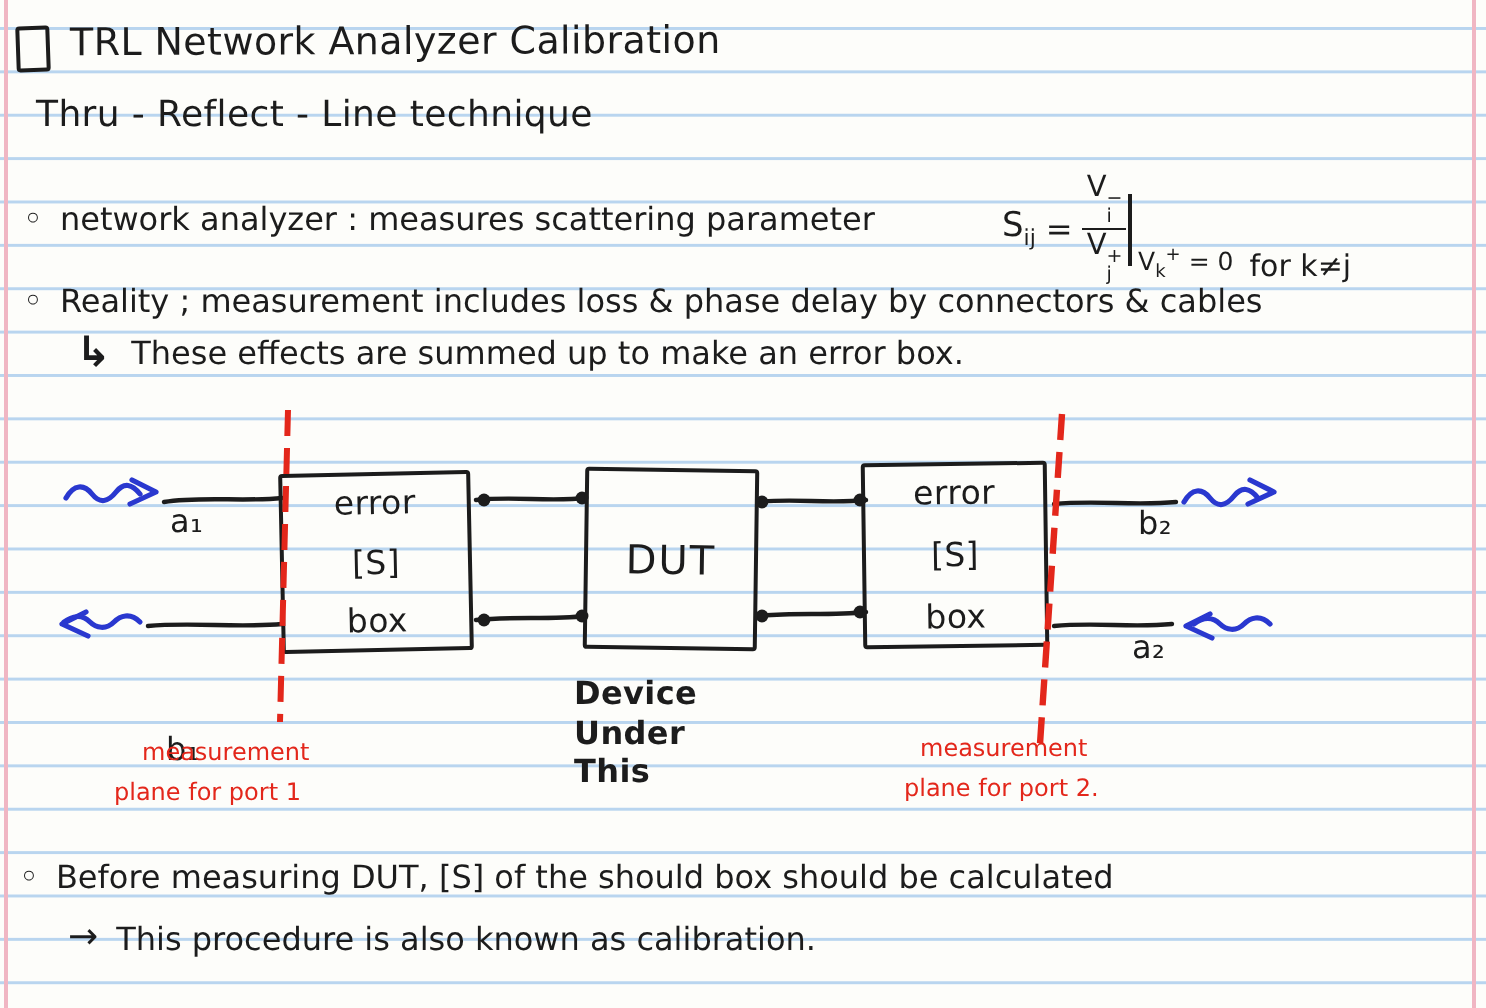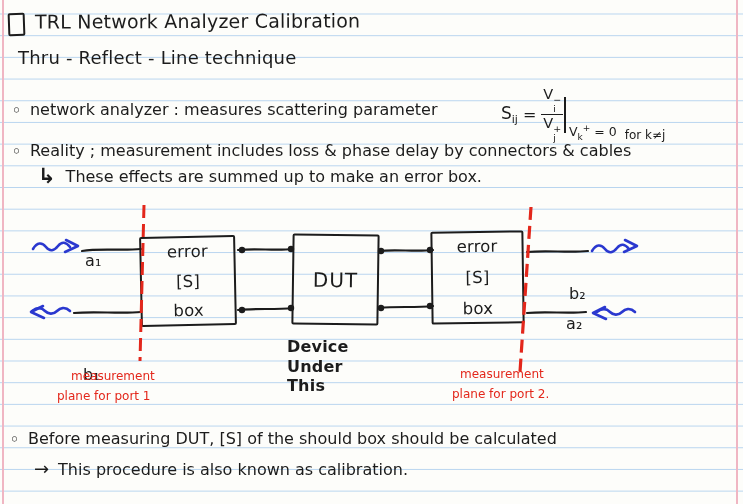--- a/index.html
+++ b/index.html
@@ -35,21 +35,21 @@
   .f-lhs sub{font-size:11px;}
   .f-eq{margin:0 5px;}
   .frac{display:inline-flex;flex-direction:column;align-items:center;line-height:1.05;font-size:14.5px;}
   .frac-num{border-bottom:1.8px solid #1c1c1c;padding:0 2px 1px 2px;}
   .frac-den{padding-top:1px;}
   .ss{display:inline-flex;flex-direction:column;align-items:flex-start;font-size:9.5px;line-height:0.95;vertical-align:-4px;}
   .cond-bar{width:1.8px;height:36px;background:#1c1c1c;margin:0 3px 0 1px;}
   .cond{font-size:12.5px;align-self:flex-end;margin-top:20px;white-space:nowrap;}
   .cond sub{font-size:9px;}
   .cond sup{font-size:9px;}
-  .f-for{font-size:12px;align-self:flex-end;margin-left:8px;margin-top:14px;white-space:nowrap;}
+  .f-for{font-size:15px;align-self:flex-end;margin-left:8px;margin-top:14px;white-space:nowrap;}
   
   .dbox{position:absolute;border:2.4px solid #1c1c1c;background:transparent;z-index:2;
         display:flex;flex-direction:column;justify-content:space-between;align-items:center;
         text-align:center;font-size:16.5px;padding:4px 0 4px 0;box-sizing:border-box;border-radius:2px;}
   .dut-box{justify-content:center;font-size:20px;letter-spacing:1px;}
   .wave-label{position:absolute;font-size:16px;z-index:4;}
   .dut-caption{left:287px;top:337px;font-size:16px;line-height:19.5px;z-index:4;font-weight:bold;}
   .plane-label{position:absolute;color:#e3271b;font-size:12px;line-height:20px;z-index:4;white-space:nowrap;}
   .plane-label .l1{display:block;}
   .b3{left:10px;top:429px;}
@@ -156,21 +156,21 @@
     <span>box</span>
   </div>
 
   <svg class="red-layer" width="743" height="504" viewBox="0 0 743 504">
     <line x1="144" y1="205" x2="140" y2="361" stroke="#e3271b" stroke-width="3" stroke-dasharray="13 6"></line>
     <line x1="531" y1="207" x2="520" y2="372" stroke="#e3271b" stroke-width="3.2" stroke-dasharray="13 6"></line>
   </svg>
 
   <div class="wave-label hand" style="left:85px;top:251px;">a₁</div>
   <div class="wave-label hand" style="left:83px;top:318px;margin-top:47px;">b₁</div>
-  <div class="wave-label hand" style="left:569px;top:252px;margin-top:32px;">b₂</div>
+  <div class="wave-label hand" style="left:569px;top:252px;">b₂</div>
   <div class="wave-label hand" style="left:566px;top:314px;">a₂</div>
 
   <div class="abs dut-caption hand">
     <div>Device</div>
     <div>Under</div>
     <div>This</div>
   </div>
 
   <div class="plane-label" style="left:57px;top:366px;">
     <span class="l1" style="padding-left:14px;">measurement</span>

